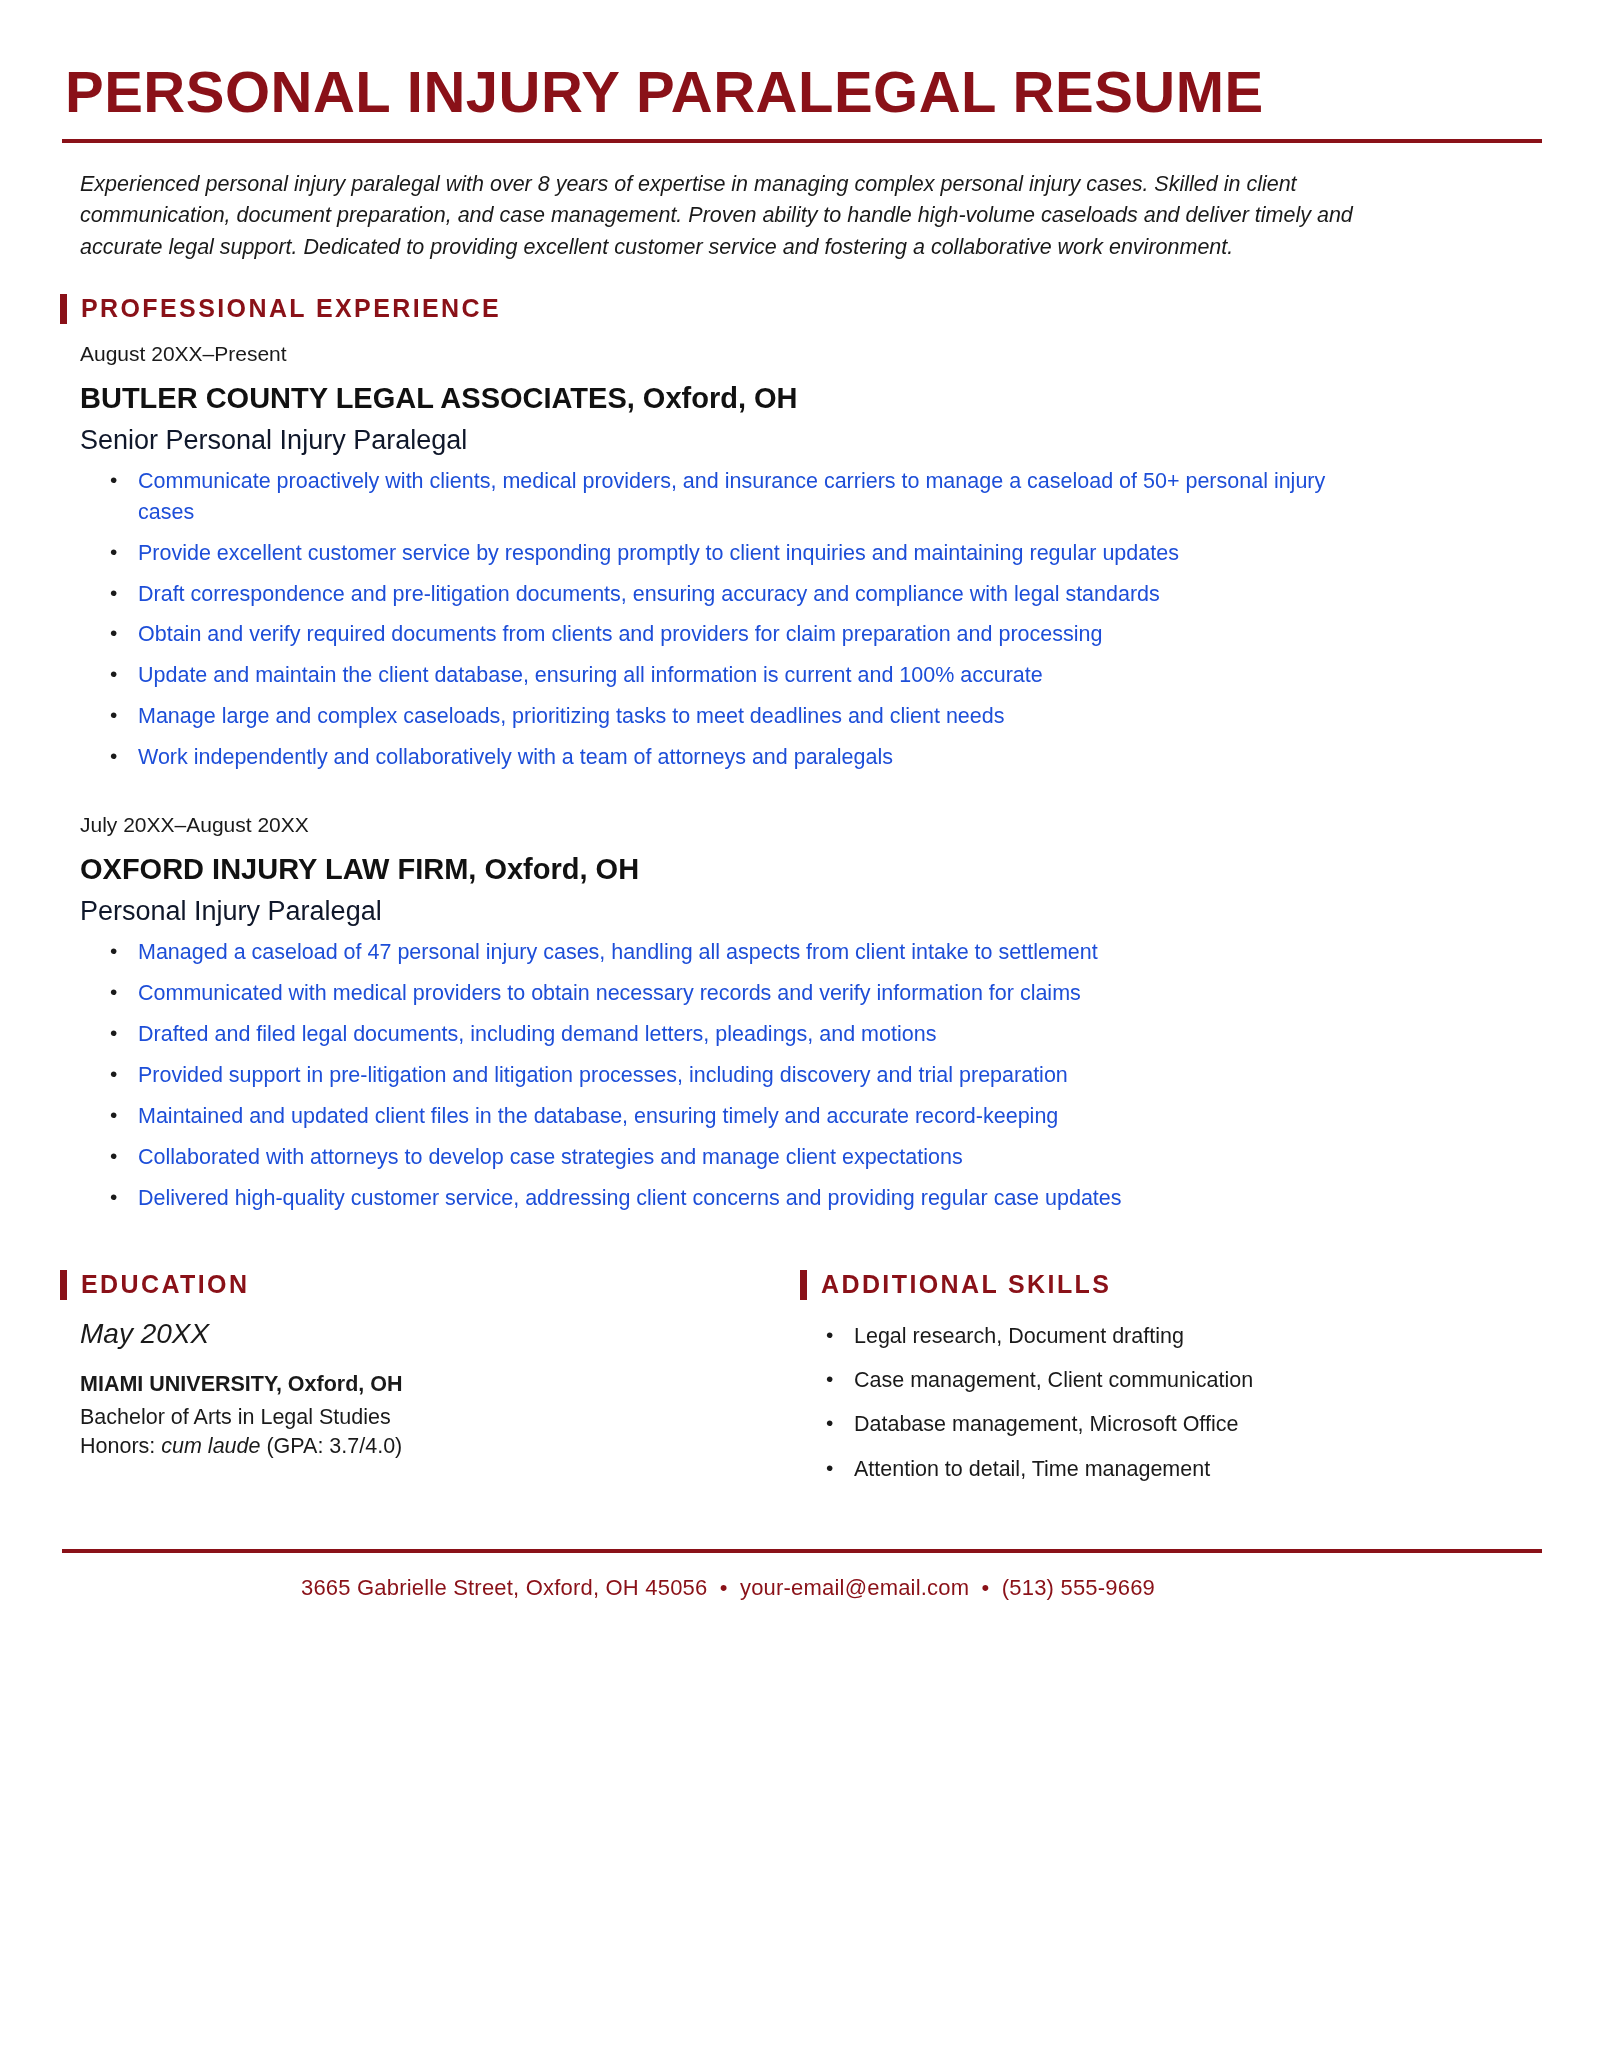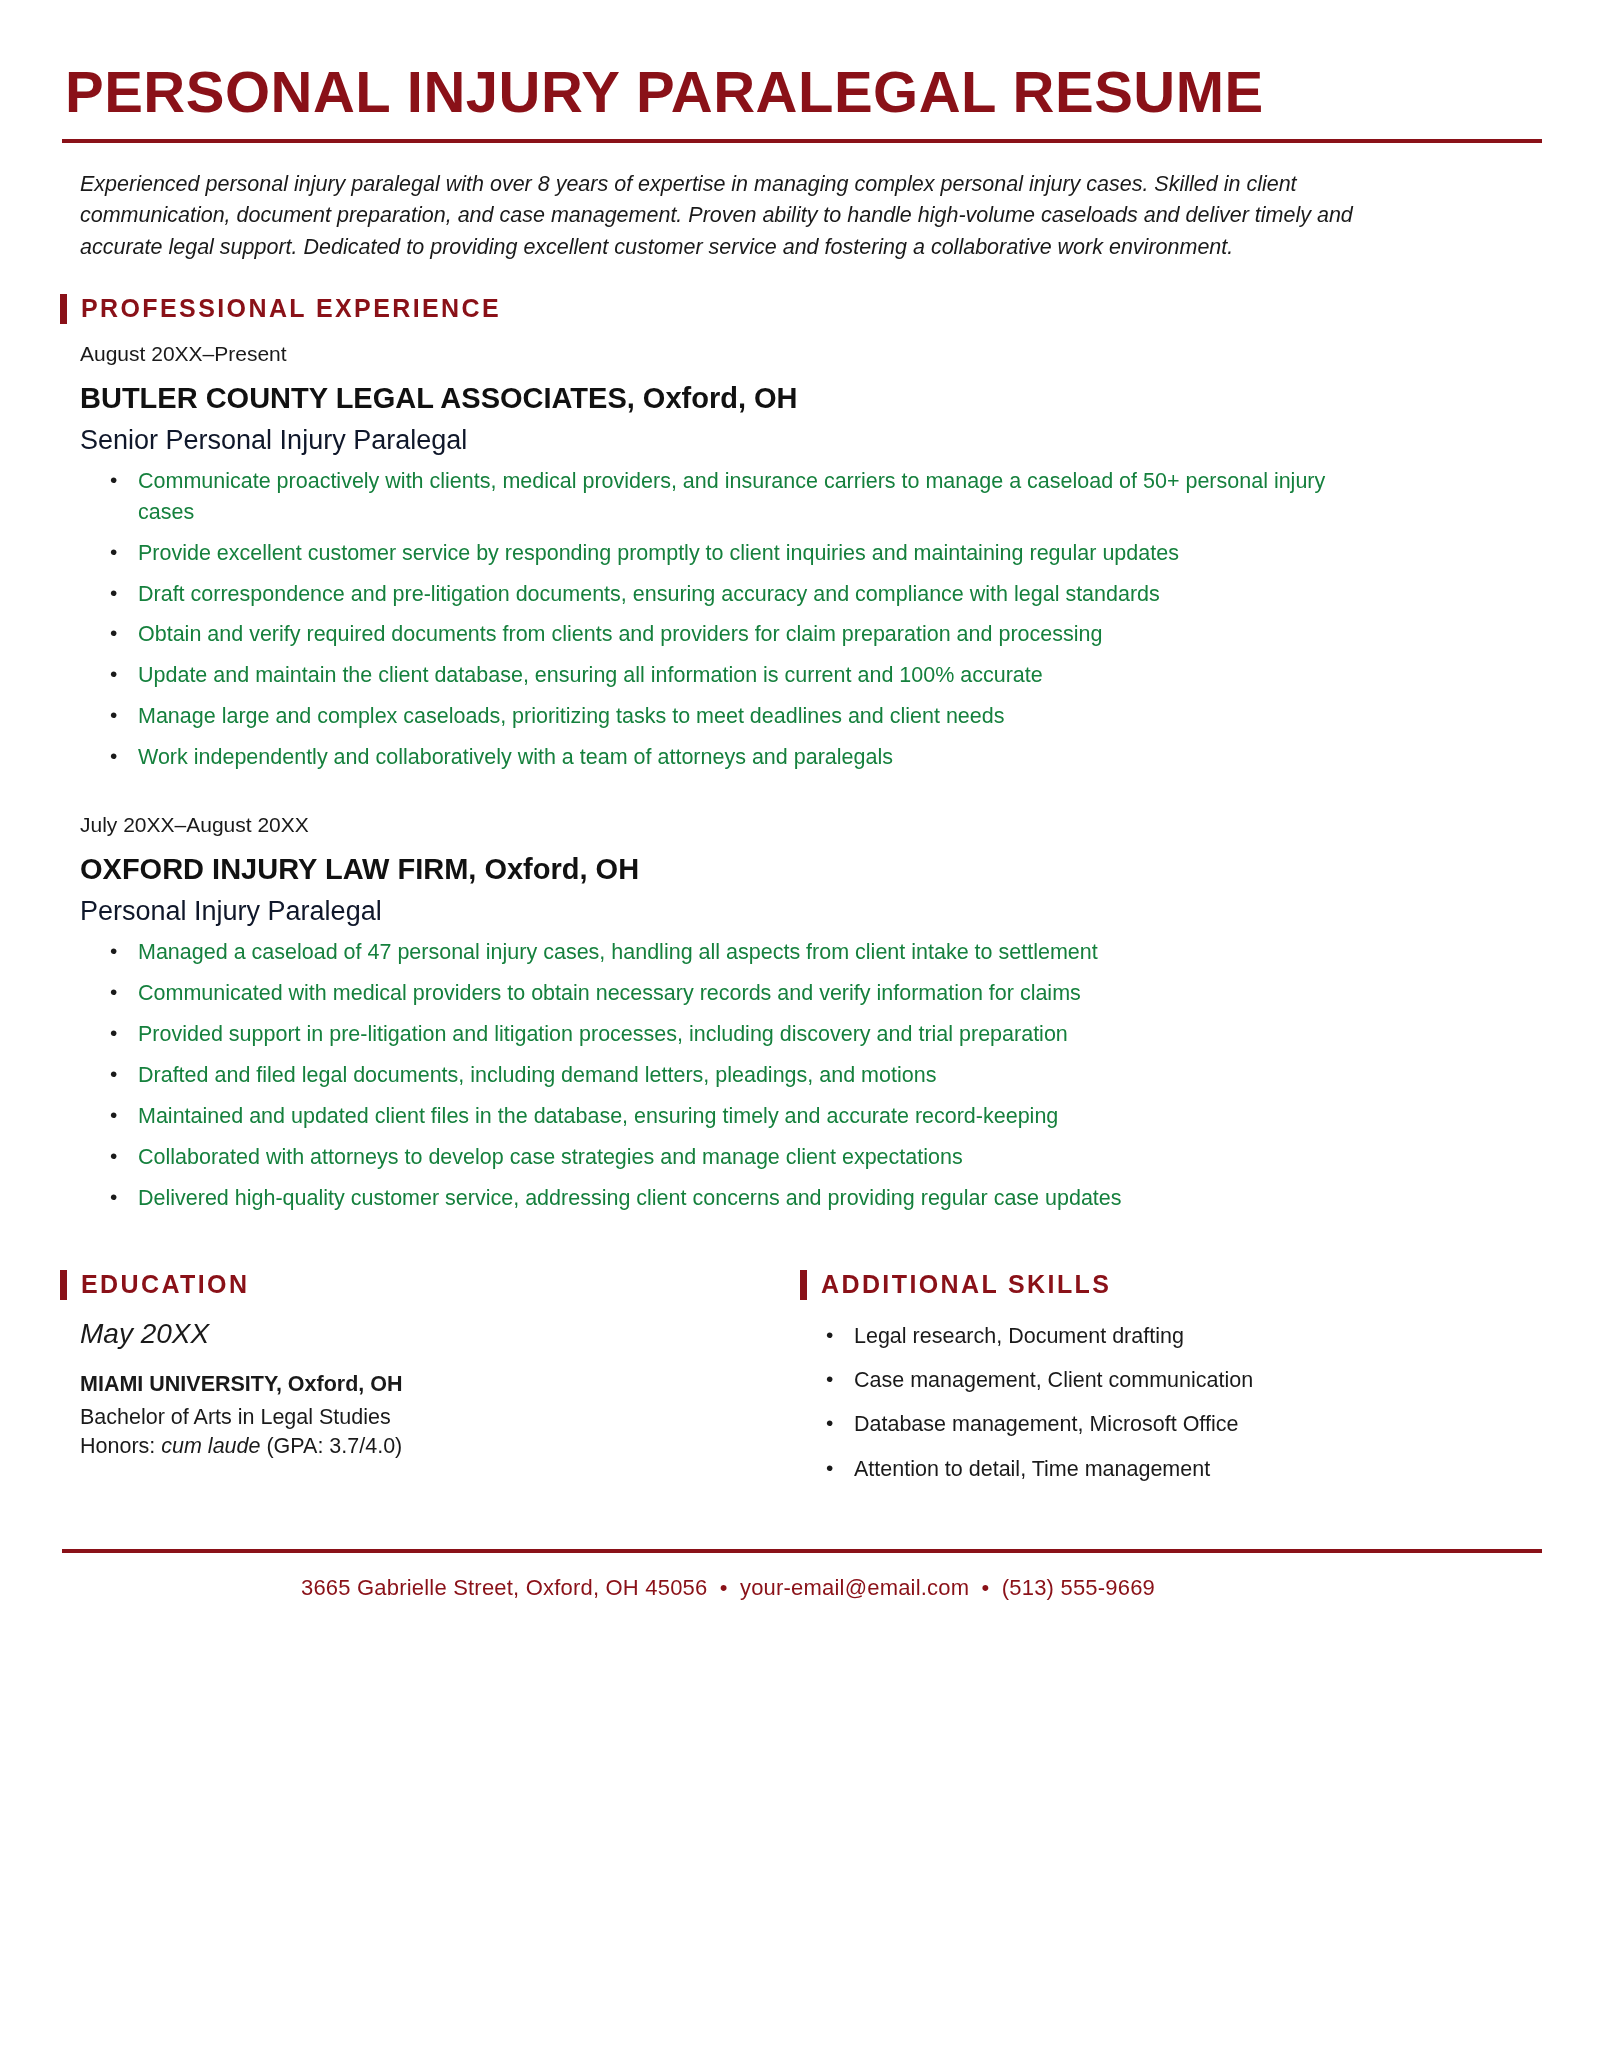--- a/index.html
+++ b/index.html
@@ -86,21 +86,21 @@
   }
   ul.bullets {
     margin: 0 0 0 0;
     padding-left: 58px;
     list-style: none;
   }
   ul.bullets li {
     position: relative;
     font-size: 21.5px;
     line-height: 1.44;
-    color: #15803d;
+    color: #1d4ed8;
     margin-bottom: 10px;
     padding-right: 40px;
   }
   ul.bullets li::before {
     content: "•";
     position: absolute;
     left: -28px;
     top: -1px;
     font-size: 21px;
     color: #1a1a1a;
@@ -208,22 +208,22 @@
 
   <div class="entry-gap"></div>
 
   <div class="entry">
     <div class="entry-date">July 20XX–August 20XX</div>
     <div class="entry-org">OXFORD INJURY LAW FIRM, Oxford, OH</div>
     <div class="entry-role">Personal Injury Paralegal</div>
     <ul class="bullets">
       <li>Managed a caseload of 47 personal injury cases, handling all aspects from client intake to settlement</li>
       <li>Communicated with medical providers to obtain necessary records and verify information for claims</li>
+      <li>Drafted and filed legal documents, including demand letters, pleadings, and motions</li>
       <li>Provided support in pre-litigation and litigation processes, including discovery and trial preparation</li>
-      <li>Drafted and filed legal documents, including demand letters, pleadings, and motions</li>
       <li>Maintained and updated client files in the database, ensuring timely and accurate record-keeping</li>
       <li>Collaborated with attorneys to develop case strategies and manage client expectations</li>
       <li>Delivered high-quality customer service, addressing client concerns and providing regular case updates</li>
     </ul>
   </div>
 
   <div class="cols">
 
     <div class="col-left">
       <div class="section-head">

